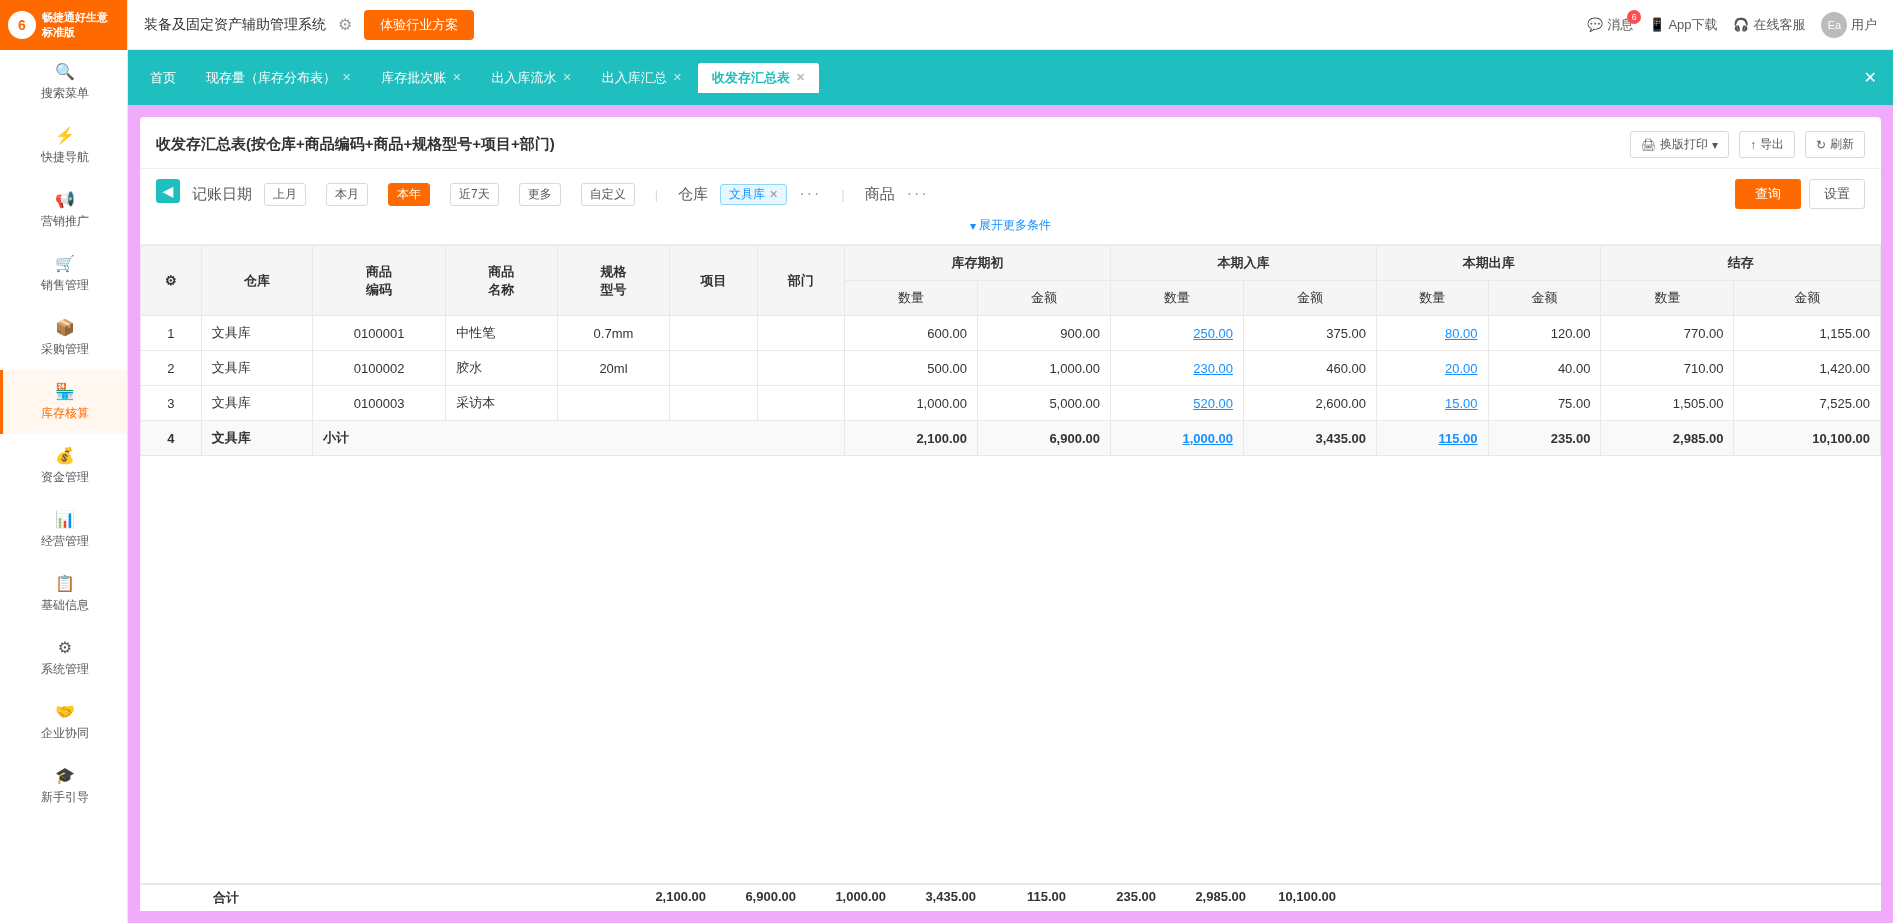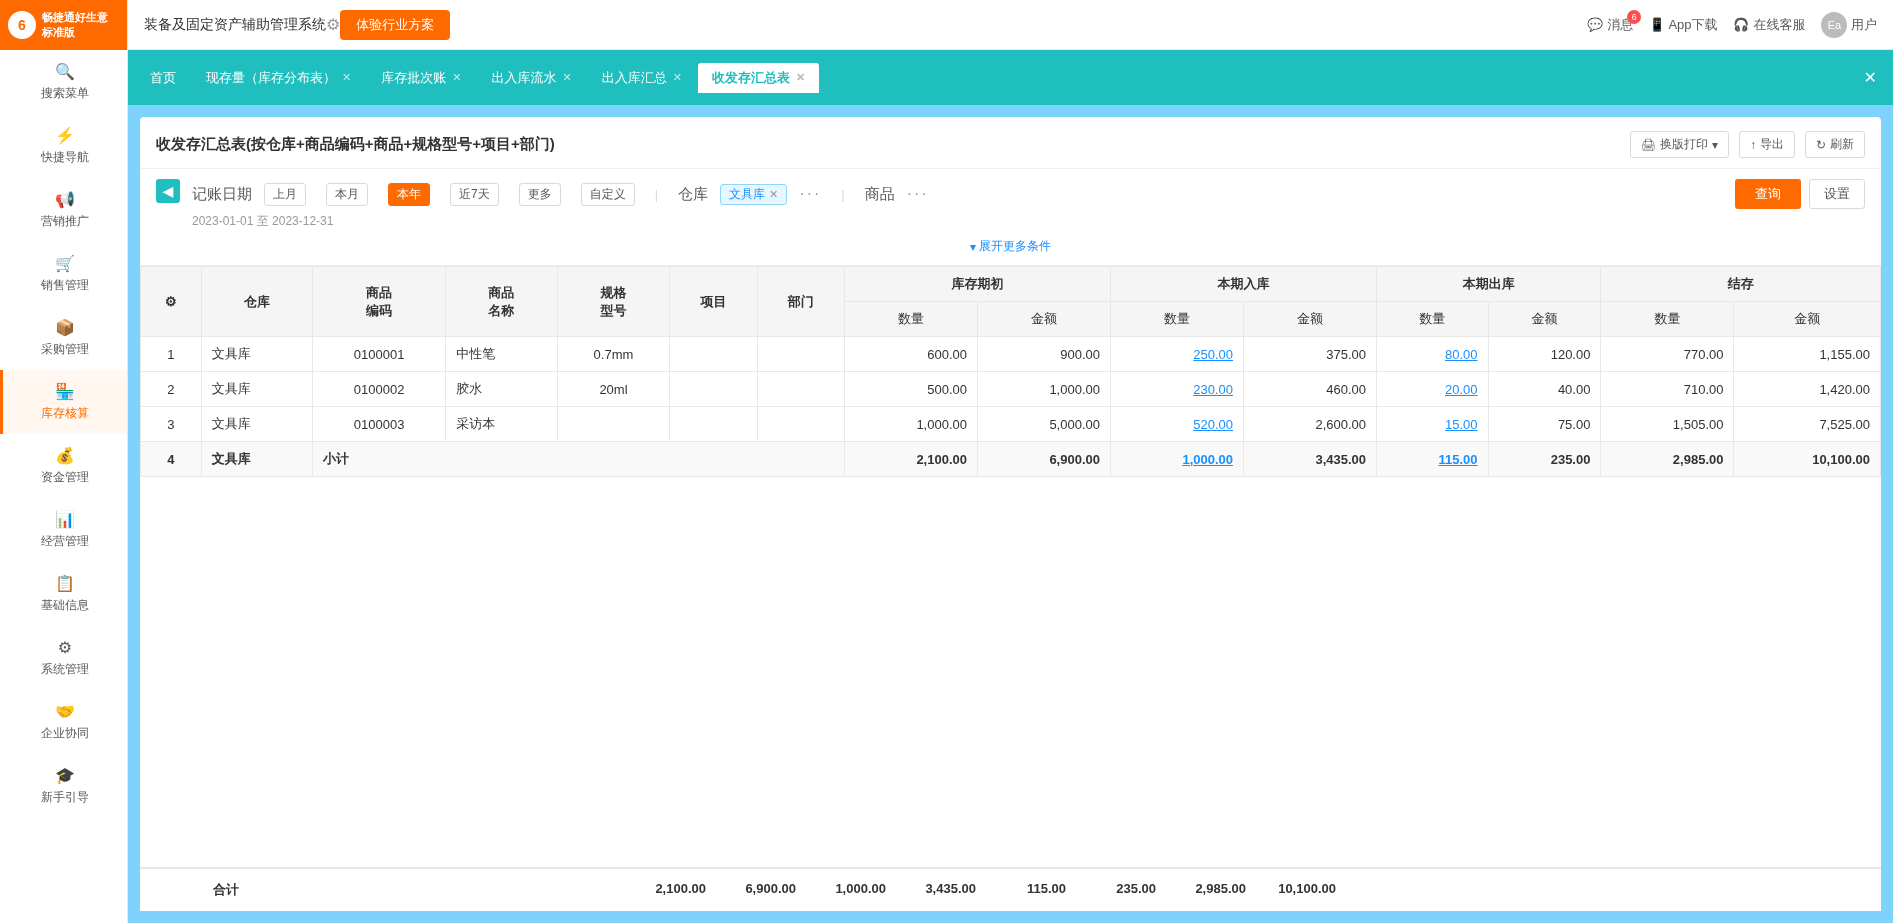--- a/index.html
+++ b/index.html
@@ -12,40 +12,40 @@
     .sidebar-logo .logo-text { font-size: 11px; line-height: 1.4; }
     .sidebar-item { display: flex; flex-direction: column; align-items: center; padding: 12px 4px; cursor: pointer; color: #595959; font-size: 12px; gap: 4px; border-left: 3px solid transparent; }
     .sidebar-item.active { color: #ff6a00; background: #fff7f0; border-left: 3px solid #ff6a00; }
     .sidebar-item .icon { font-size: 16px; }
 
     
     .main { flex: 1; display: flex; flex-direction: column; overflow: hidden; }
 
     
     .topbar { height: 50px; background: #fff; display: flex; align-items: center; padding: 0 16px; border-bottom: 1px solid #e8e8e8; justify-content: space-between; flex-shrink: 0; }
-    .topbar-left { display: flex; align-items: center; }
+    .topbar-left { display: flex; align-items: center; gap: 12px; }
     .system-title { font-size: 14px; color: #333; }
     .topbar-gear { color: #999; cursor: pointer; font-size: 16px; }
     .try-btn { background: #ff6a00; color: #fff; border: none; padding: 6px 16px; border-radius: 4px; cursor: pointer; font-size: 13px; }
     .topbar-right { display: flex; align-items: center; gap: 16px; color: #595959; font-size: 13px; }
     .topbar-right .badge-wrap { position: relative; cursor: pointer; }
     .topbar-right .badge { background: #ff4d4f; color: #fff; border-radius: 50%; width: 14px; height: 14px; font-size: 9px; display: inline-flex; align-items: center; justify-content: center; position: absolute; top: -6px; right: -8px; }
     .topbar-right .user-avatar { width: 26px; height: 26px; background: #e0e0e0; border-radius: 50%; display: inline-flex; align-items: center; justify-content: center; font-size: 11px; color: #fff; background: #bbb; }
     .topbar-right span { cursor: pointer; }
 
     
     .tabbar { height: 55px; background: #1fbfbf; display: flex; align-items: center; padding: 0 8px; gap: 2px; flex-shrink: 0; }
     .tab { display: flex; align-items: center; padding: 6px 14px; color: #fff; cursor: pointer; font-size: 13px; border-radius: 3px 3px 0 0; gap: 6px; white-space: nowrap; }
     .tab.active { background: #fff; color: #1fbfbf; border-radius: 3px 3px 0 0; font-weight: bold; }
     .tab .close-x { font-size: 11px; opacity: 0.7; }
     .tab.active .close-x { color: #999; }
     .tab-close-main { margin-left: auto; color: #fff; cursor: pointer; font-size: 16px; padding: 0 8px; }
 
     
-    .page { flex: 1; background: #7dd3fc; overflow-y: auto; display: flex; flex-direction: column; }
+    .page { flex: 1; background: #f0abfc; overflow-y: auto; display: flex; flex-direction: column; }
 
     
     .page-inner { margin: 12px; background: #fff; border-radius: 4px; flex: 1; display: flex; flex-direction: column; }
     .page-header { padding: 14px 16px 10px; border-bottom: 1px solid #f0f0f0; display: flex; align-items: center; justify-content: space-between; }
     .page-title { font-size: 15px; font-weight: bold; color: #333; }
     .page-header-actions { display: flex; align-items: center; gap: 10px; }
     .btn-print { border: 1px solid #d9d9d9; background: #fff; padding: 4px 10px; border-radius: 3px; cursor: pointer; font-size: 12px; color: #595959; display: flex; align-items: center; gap: 4px; }
     .btn-export { border: 1px solid #d9d9d9; background: #fff; padding: 4px 10px; border-radius: 3px; cursor: pointer; font-size: 12px; color: #595959; display: flex; align-items: center; gap: 4px; }
     .btn-refresh { border: 1px solid #d9d9d9; background: #fff; padding: 4px 10px; border-radius: 3px; cursor: pointer; font-size: 12px; color: #595959; display: flex; align-items: center; gap: 4px; }
     .filter-toggle { width: 24px; height: 24px; background: #1fbfbf; border-radius: 3px; display: flex; align-items: center; justify-content: center; color: #fff; cursor: pointer; font-size: 14px; flex-shrink: 0; }
@@ -67,21 +67,21 @@
     table { width: 100%; border-collapse: collapse; font-size: 13px; }
     thead tr th { background: #f5f5f5; padding: 8px 10px; text-align: center; border: 1px solid #e8e8e8; color: #333; font-weight: normal; white-space: nowrap; }
     thead tr.header-main th { background: #f5f5f5; font-weight: bold; }
     tbody tr td { padding: 8px 10px; border: 1px solid #e8e8e8; text-align: center; color: #333; }
     tbody tr.subtotal-row td { background: #f9f9f9; font-weight: bold; }
     .link-value { color: #1890ff; text-decoration: underline; cursor: pointer; }
     .num-col { text-align: right; }
     .left-col { text-align: left; }
 
     
-    .table-footer { background: #fff; border-top: 2px solid #e8e8e8; display: flex; align-items: center; padding: 12px 10px; font-size: 13px; gap: 0; position: sticky; bottom: 0; }
+    .table-footer { background: #fff; border-top: 2px solid #e8e8e8; display: flex; align-items: center; padding: 4px 10px; font-size: 13px; gap: 0; position: sticky; bottom: 0; }
   </style>
 </head>
 <body>
 
 <div class="sidebar">
   <div class="sidebar-logo">
     <div class="logo-icon">
         <span>6</span>
       </div>
     <div>
@@ -243,23 +243,20 @@
                 <span class="tag-close">✕</span>
               </div>
               <span class="filter-dots">···</span>
               <span style="margin:0 8px;color:#d9d9d9;">|</span>
               <span class="filter-label">商品</span>
               <span class="filter-dots">···</span>
               <div style="margin-left:auto;display:flex;gap:8px;align-items:center;">
                 <button class="btn-query">查询</button>
                 <button class="btn-setting">设置</button>
               </div>
-            </div>
-            <div style="margin-top:4px;">
-              <span style="font-size:12px;color:#999;">2023-01-01 至 2023-12-31</span>
             </div>
           </div>
         </div>
         <div style="display:flex;justify-content:center;margin-top:8px;">
           <span class="expand-btn">
             <span>▾</span>
             <span>展开更多条件</span>
           </span>
         </div>
       </div>

